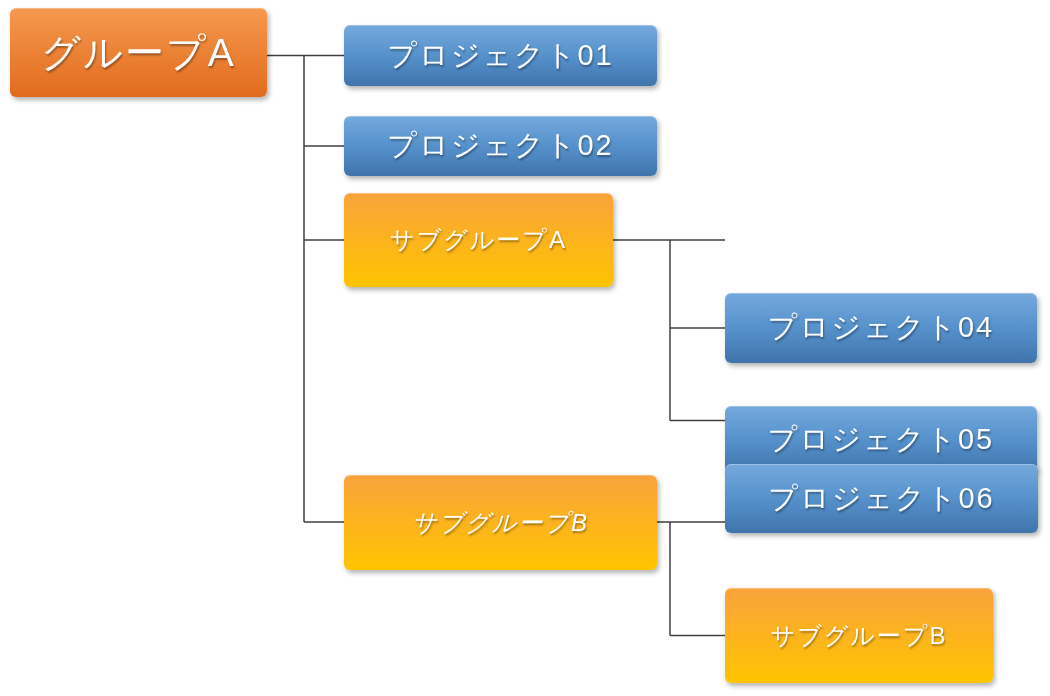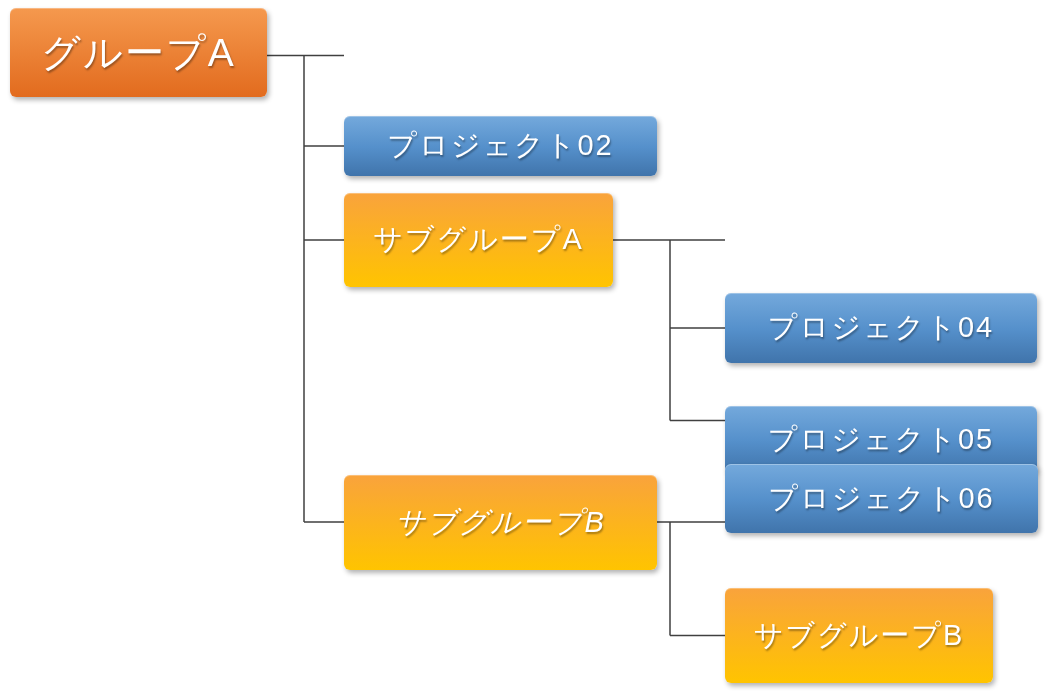--- a/index.html
+++ b/index.html
@@ -41,21 +41,21 @@
     background: linear-gradient(180deg,
       var(--blue-top, #74A9DC) 0%,
       var(--blue-mid, #5590CB) 52%,
       var(--blue-bottom, #4074AB) 100%);
     font-size: 29px;
   }
   .node.subgroup {
     background: linear-gradient(180deg,
       var(--amber-top, #F9A33C) 0%,
       var(--amber-bottom, #FFC400) 100%);
-    font-size: 29px;
+    font-size: 24px;
   }
   .node.group {
     background: linear-gradient(180deg,
       var(--orange-top, #F5994E) 0%,
       var(--orange-bottom, #E26B1E) 100%);
     font-size: 39px;
   }
 
   
   #node-group-a   { left: 10px;  top: 8px;   width: 257px; height: 89px; }
@@ -89,20 +89,23 @@
 
     <path d="M612 522 H725
              M670 522 V635.5
              M670 635.5 H725" fill="none" stroke="#404040" stroke-width="1.5"></path>
   </svg>
 
   <div class="node group" id="node-group-a">
     <span>グループA</span>
   </div>
 
+  <div class="node project" id="node-project-01">
+    <span>プロジェクト01</span>
+  </div>
 
   <div class="node project" id="node-project-02">
     <span>プロジェクト02</span>
   </div>
 
   <div class="node subgroup" id="node-subgroup-a">
     <span>サブグループA</span>
   </div>
 
 

